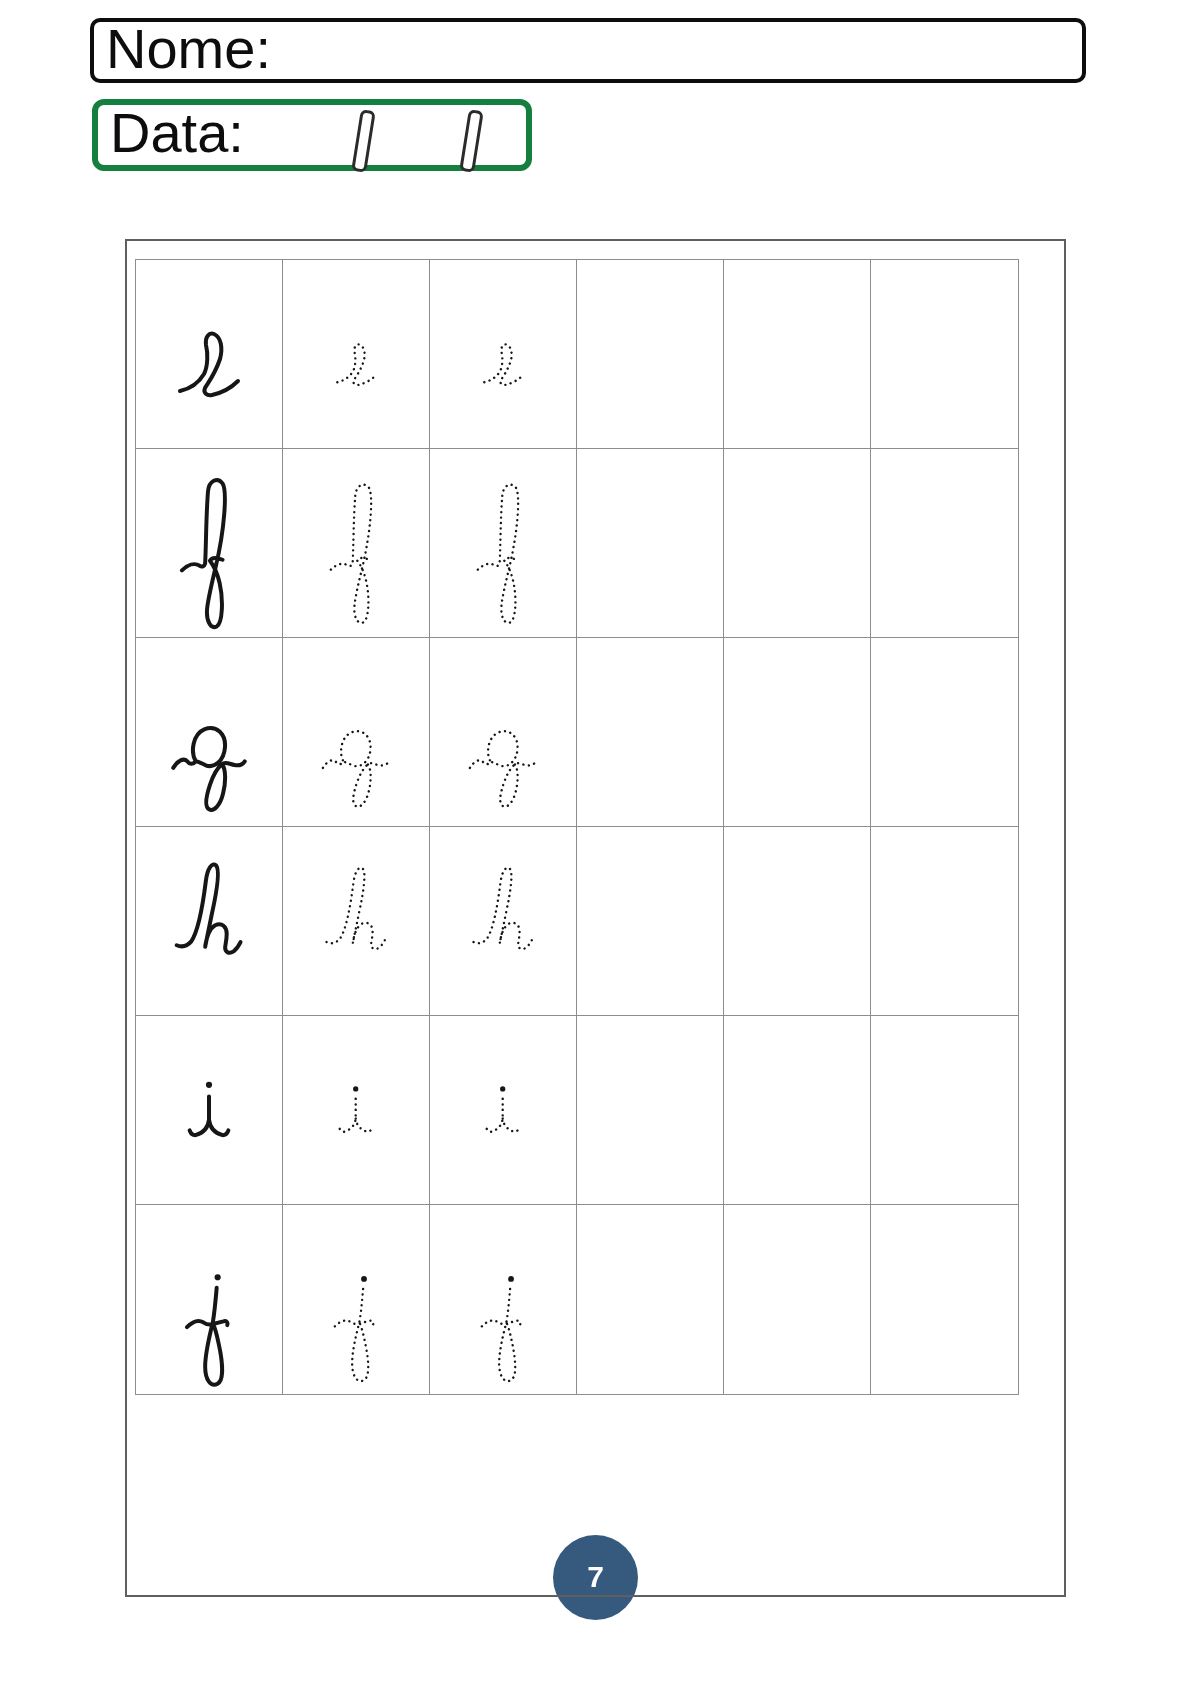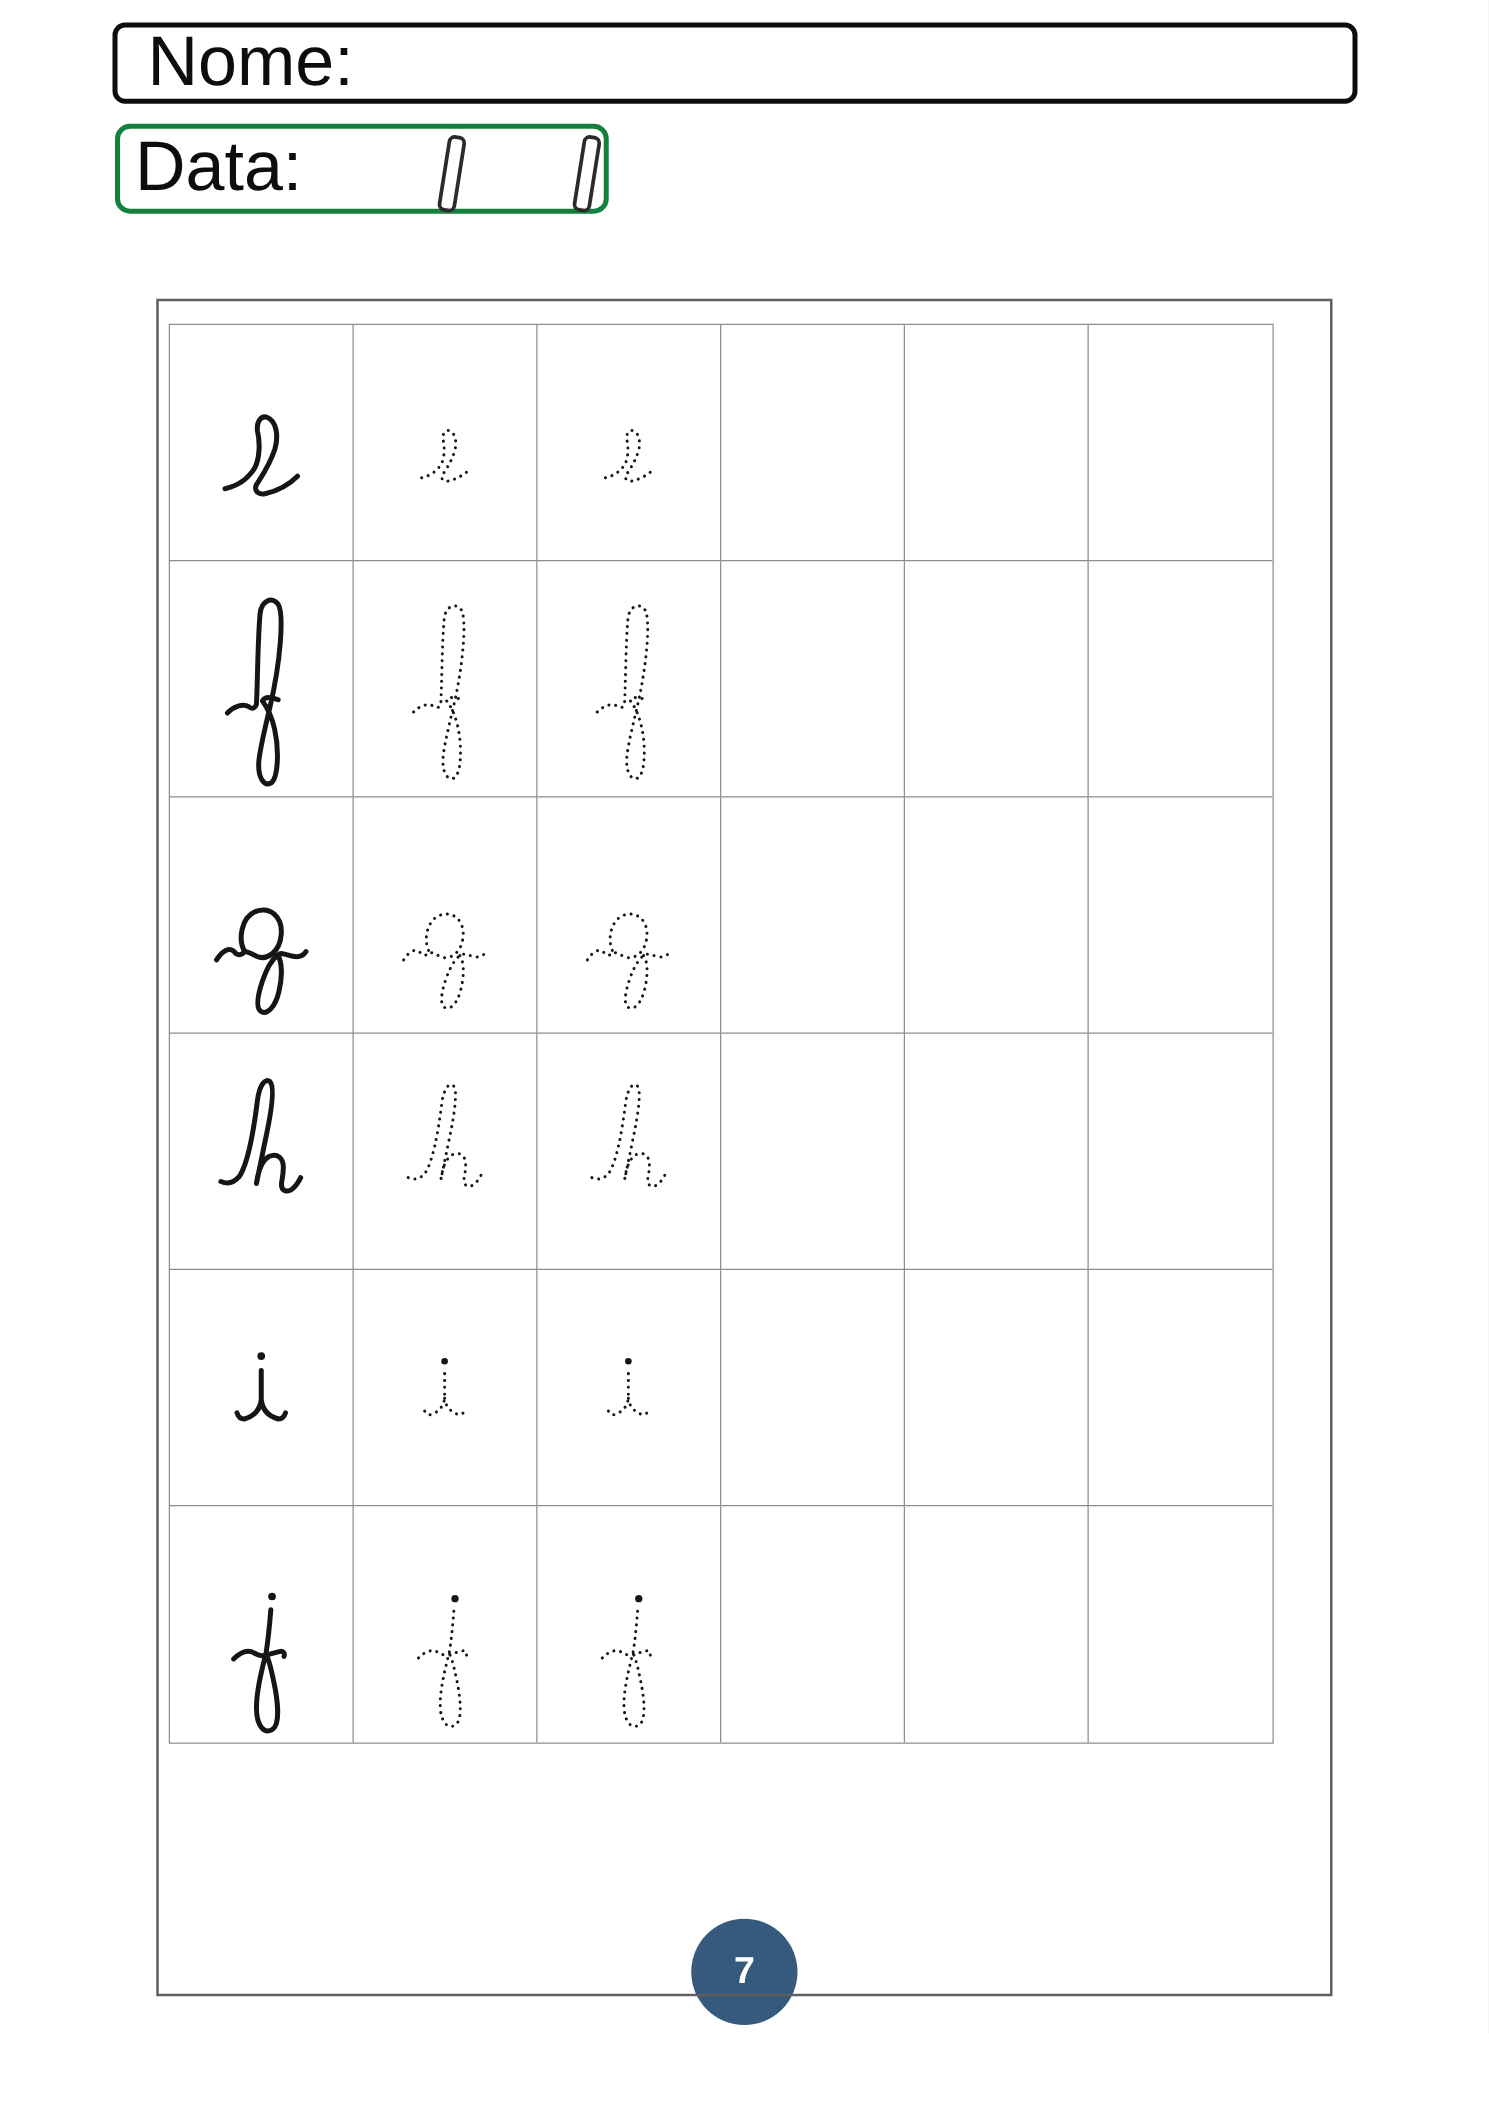--- a/index.html
+++ b/index.html
@@ -4,25 +4,25 @@
 <style>
   html,body{margin:0;padding:0;background:#e8e8e8;}
   .page{
     position:relative;width:1191px;height:1684px;background:#ffffff;
     font-family:"Liberation Sans",sans-serif;overflow:hidden;margin:0 auto;
   }
   
   .name-box{
     position:absolute;left:90px;top:18px;width:996px;height:65px;
     border:4px solid #0d0d0d;border-radius:10px;box-sizing:border-box;
-    display:flex;align-items:center;background:#fff;padding-left:12px;
+    display:flex;align-items:center;background:#fff;
   }
   .date-box{
-    position:absolute;left:92px;top:99px;width:395px;height:72px;
-    border:4px solid #15803d;border-radius:12px;box-sizing:border-box;
+    position:absolute;left:92px;top:99px;width:440px;height:72px;
+    border:6px solid #15803d;border-radius:12px;box-sizing:border-box;
     display:flex;align-items:center;background:#fff;
   }
   .field-label{
     font-size:56px;color:#0d0d0d;padding-left:12px;letter-spacing:0px;
     font-weight:400;line-height:1;white-space:nowrap;transform:translateY(-2px);
   }
   .slash{
     position:absolute;top:5px;width:9px;height:56px;background:#fff;
     border:3px solid #2b2b2b;border-radius:6px;transform:rotate(9deg);
   }

